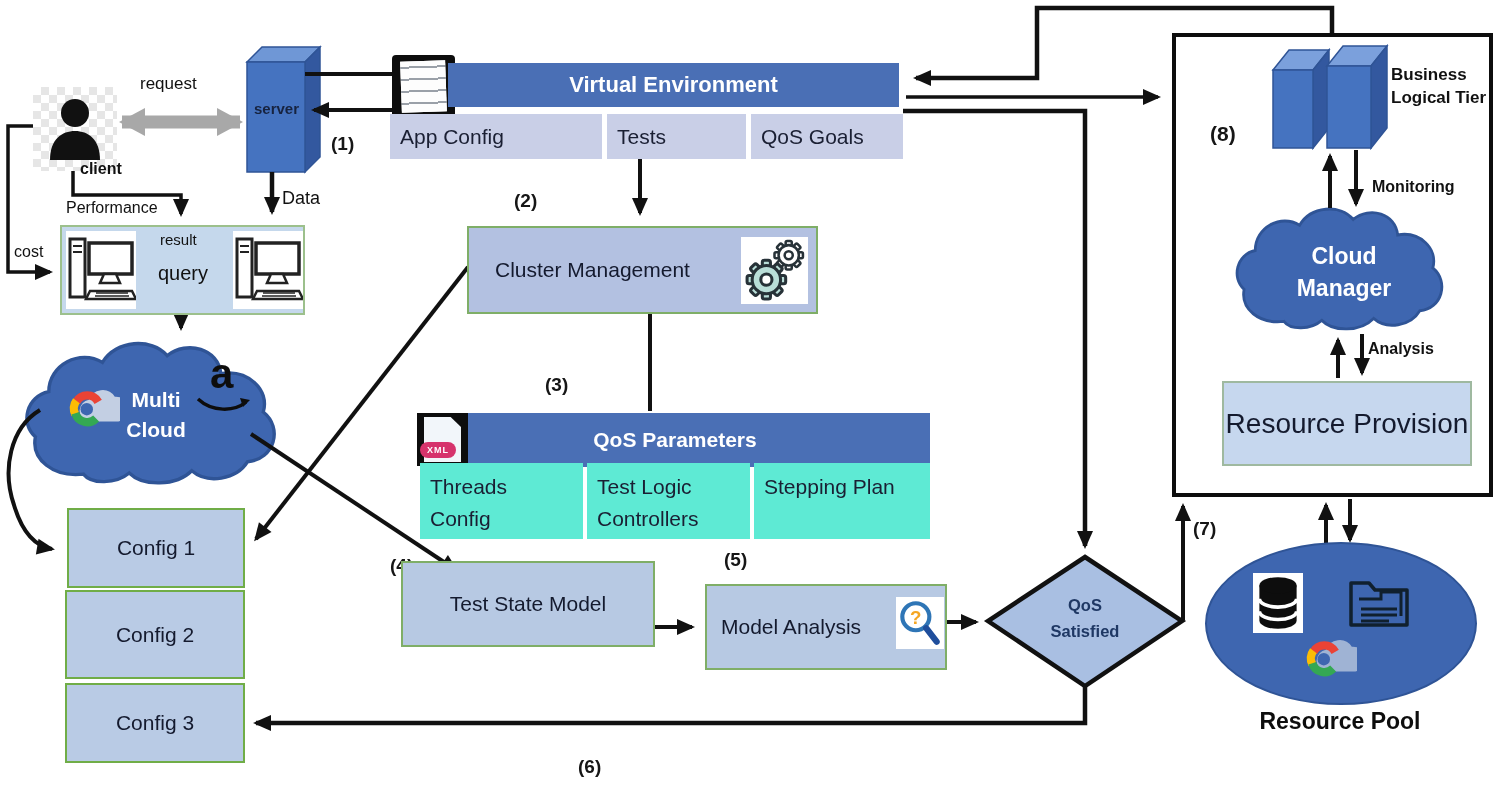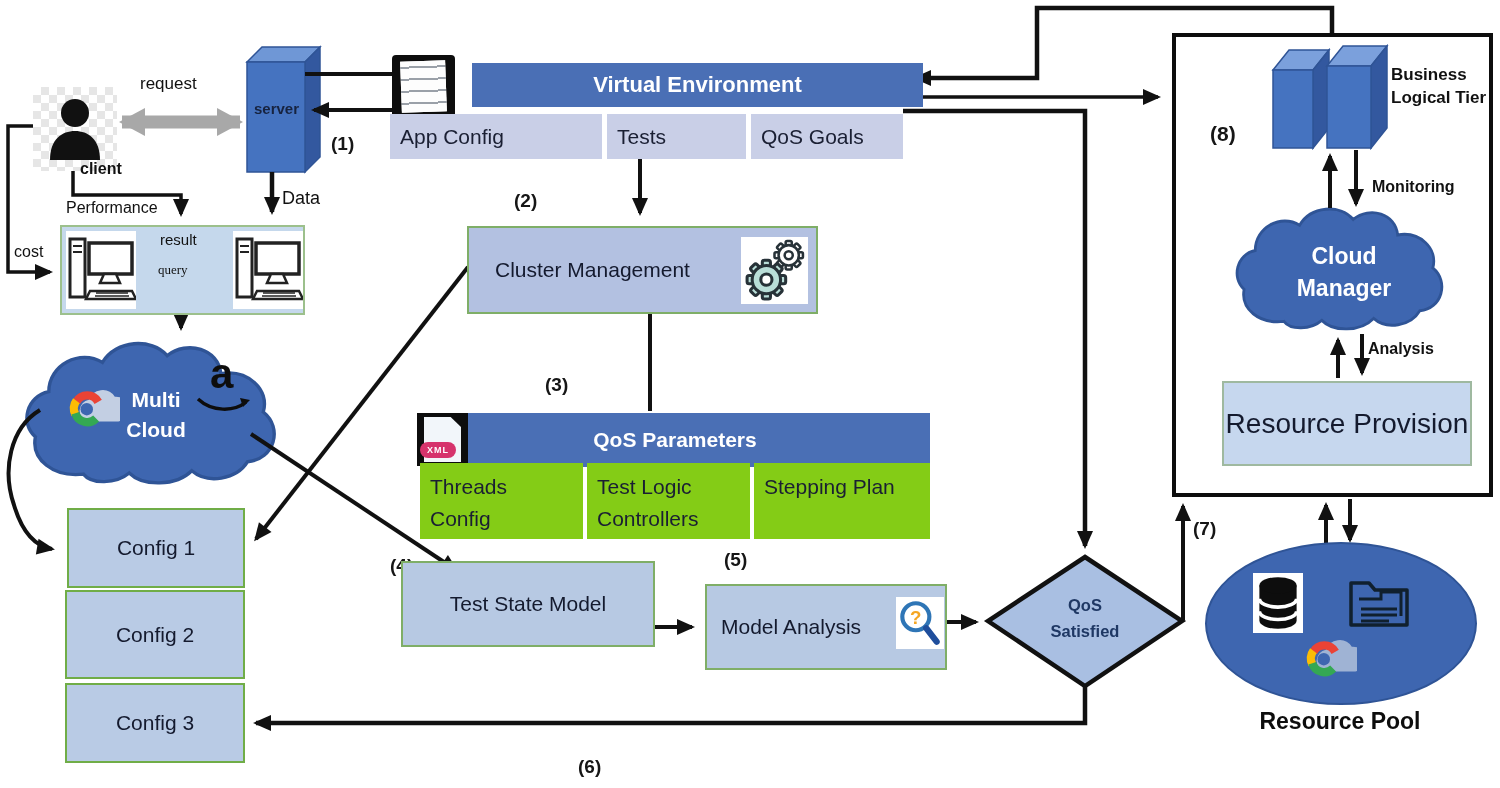--- a/index.html
+++ b/index.html
@@ -6,21 +6,21 @@
   .canvas{position:relative;width:1500px;height:788px;background:#fff;overflow:hidden;
           font-family:"Liberation Sans",sans-serif;color:#141a2e;}
   .abs{position:absolute;}
   svg.layer{position:absolute;left:0;top:0;width:1500px;height:788px;pointer-events:none;}
   .lbl{position:absolute;font-size:16px;color:#111;white-space:nowrap;}
   .marker-lbl{position:absolute;font-size:19px;font-weight:600;color:#161616;}
   .hdr{position:absolute;background:#4a6fb5;color:#fff;font-weight:bold;font-size:22px;
        display:flex;align-items:center;justify-content:center;}
   .cell{position:absolute;background:#c9cfe7;font-size:21px;color:#1a1f33;
         display:flex;align-items:center;padding-left:10px;box-sizing:border-box;}
-  .qcell{position:absolute;background:#84cc16;font-size:20px;color:#1a1f33;
+  .qcell{position:absolute;background:#5eead4;font-size:20px;color:#1a1f33;
          padding:8px 10px;box-sizing:border-box;line-height:1.5;}
   .node{position:absolute;background:#b7c9e3;border:2px solid #7fae67;font-size:21px;color:#141a2e;
         display:flex;align-items:center;justify-content:center;box-sizing:border-box;}
   .cloud-text{position:absolute;color:#fff;font-weight:bold;text-align:center;}
   .icon-box{position:absolute;}
   .white-chip{background:#fff;}
   .checker{background:repeating-conic-gradient(#e6e6e6 0% 25%, #ffffff 0% 50%) 0 0/16px 16px;}
   .doc-icon{position:absolute;background:#0d0d0d;border-radius:4px;}
   .doc-page{position:absolute;left:9px;top:6px;right:9px;bottom:6px;background:#fdfdfd;transform:rotate(-2deg);
             background-image:repeating-linear-gradient(#fdfdfd 0 5px,#9aa0a8 5px 7px,#fdfdfd 7px 12px);}
@@ -134,26 +134,26 @@
     <rect x="4" y="8" width="15" height="58" fill="#fff" stroke="#222" stroke-width="3"></rect>
     <line x1="7" y1="15" x2="16" y2="15" stroke="#222" stroke-width="2"></line>
     <line x1="7" y1="21" x2="16" y2="21" stroke="#222" stroke-width="2"></line>
     <rect x="23" y="12" width="43" height="31" fill="#fff" stroke="#222" stroke-width="3.5"></rect>
     <path d="M38,43 h12 l4,9 h-20 z" fill="#fff" stroke="#222" stroke-width="2.5"></path>
     <path d="M24,60 h42 l4,8 h-50 z" fill="#fff" stroke="#222" stroke-width="2.5"></path>
     <line x1="30" y1="62" x2="62" y2="62" stroke="#222" stroke-width="1.5"></line>
     <line x1="29" y1="65" x2="63" y2="65" stroke="#222" stroke-width="1.5"></line>
   </svg>
   <div class="lbl" style="left:160px;top:231px;font-size:15px;">result</div>
-  <div class="lbl" style="left:158px;top:262px;font-size:13px;font-family:Liberation Serif, serif;">query</div>
+  <div class="lbl" style="left:158px;top:262px;font-size:20px;">query</div>
 
   <div class="doc-icon" style="left:392px;top:55px;width:63px;height:63px;">
     <div class="doc-page"></div>
   </div>
-  <div class="hdr" style="left:472px;top:63px;width:451px;height:44px;">
+  <div class="hdr" style="left:448px;top:63px;width:451px;height:44px;">
     <span>Virtual Environment</span>
   </div>
   <div class="cell" style="left:390px;top:114px;width:212px;height:45px;">App Config</div>
   <div class="cell" style="left:751px;top:114px;width:152px;height:45px;">QoS Goals</div>
   <div class="cell" style="left:607px;top:114px;width:139px;height:45px;">Tests</div>
 
   <div class="marker-lbl" style="left:514px;top:190px;">(2)</div>
   <div class="node" style="left:467px;top:226px;width:351px;height:88px;background:#b3c1e1;justify-content:flex-start;padding-left:26px;">
     <span>Cluster Management</span>
   </div>

